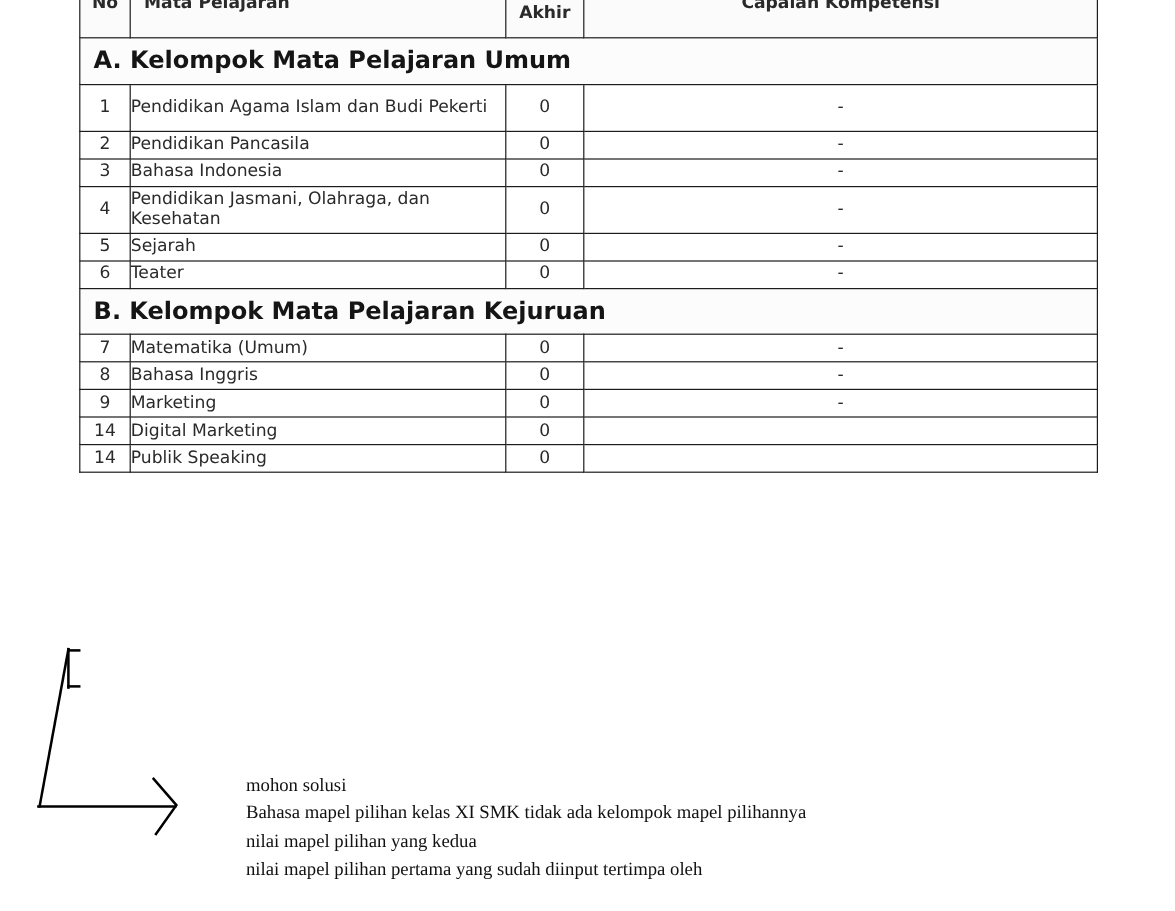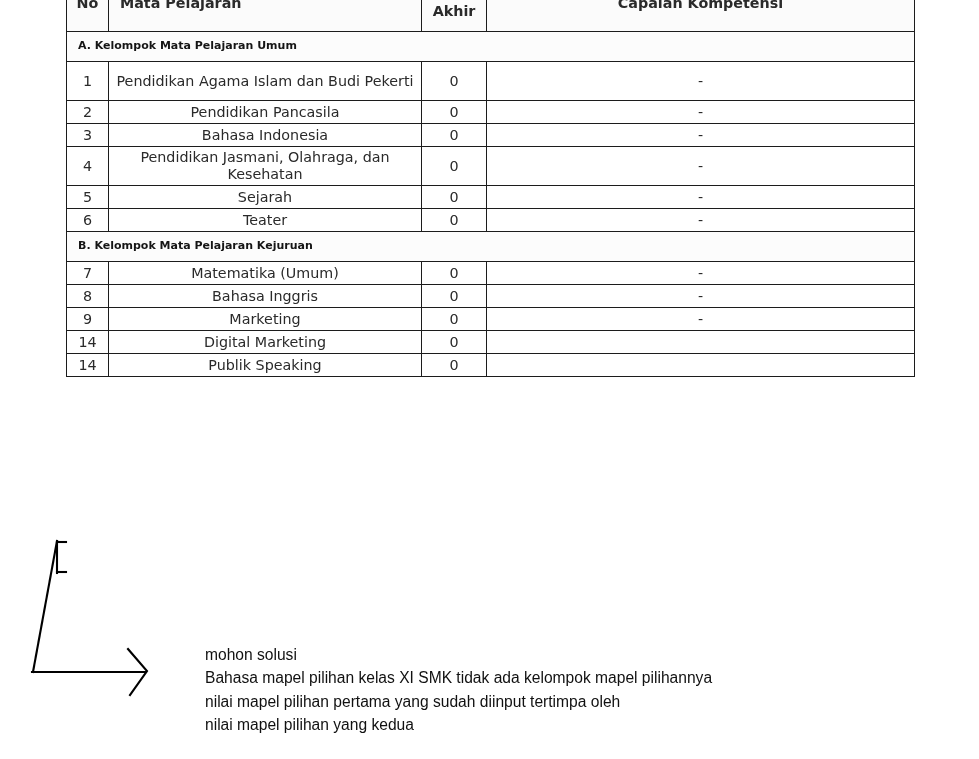--- a/index.html
+++ b/index.html
@@ -56,35 +56,35 @@
   thead th.h-mapel {
     text-align: left;
     padding-left: 11px;
   }
   thead th.h-nilai {
     line-height: 1.22;
   }
 
   tr.section-row td {
     font-weight: bold;
-    font-size: 11px;
+    font-size: 20px;
     color: #151515;
     text-align: left;
     padding: 7px 0 7px 11px;
     height: 15px;
     background: #fcfcfc;
   }
 
   td.cell-no {
     text-align: center;
     font-size: 14.3px;
     color: #2b2b2b;
   }
   td.cell-mapel {
-    text-align: center;
+    text-align: left;
     padding: 4px 8px 4px 11px;
   }
   td.cell-nilai {
     text-align: center;
   }
   td.cell-capaian {
     text-align: center;
   }
 
   tr.row-1line td { height: 22px; }
@@ -108,21 +108,21 @@
     position: absolute;
     left: 205px;
     top: 643px;
     width: 740px;
     font-family: "Liberation Sans", sans-serif;
     font-size: 15.6px;
     line-height: 23.4px;
     color: #111111;
     white-space: nowrap;
   }
-  #note-block .note-line { display: block; }
+  #note-block .note-line { display: block; font-family: Liberation Serif, serif; }
 </style>
 </head>
 <body>
 
 <div id="report-table-wrap">
   <table class="report">
     <colgroup>
       <col class="c-no">
         <col class="c-mapel">
         <col class="c-nilai">
@@ -229,15 +229,15 @@
 
     <path d="M 32 672 L 146 672"></path>
 
     <path d="M 128 649 L 147 671 L 130 695"></path>
   </g>
 </svg>
 
 <div id="note-block">
     <span class="note-line">mohon solusi</span>
     <span class="note-line">Bahasa mapel pilihan kelas XI SMK tidak ada kelompok mapel pilihannya</span>
+    <span class="note-line">nilai mapel pilihan yang kedua</span>
     <span class="note-line">nilai mapel pilihan pertama yang sudah diinput tertimpa oleh</span>
-    <span class="note-line">nilai mapel pilihan yang kedua</span>
   </div>
 
 </body></html>

